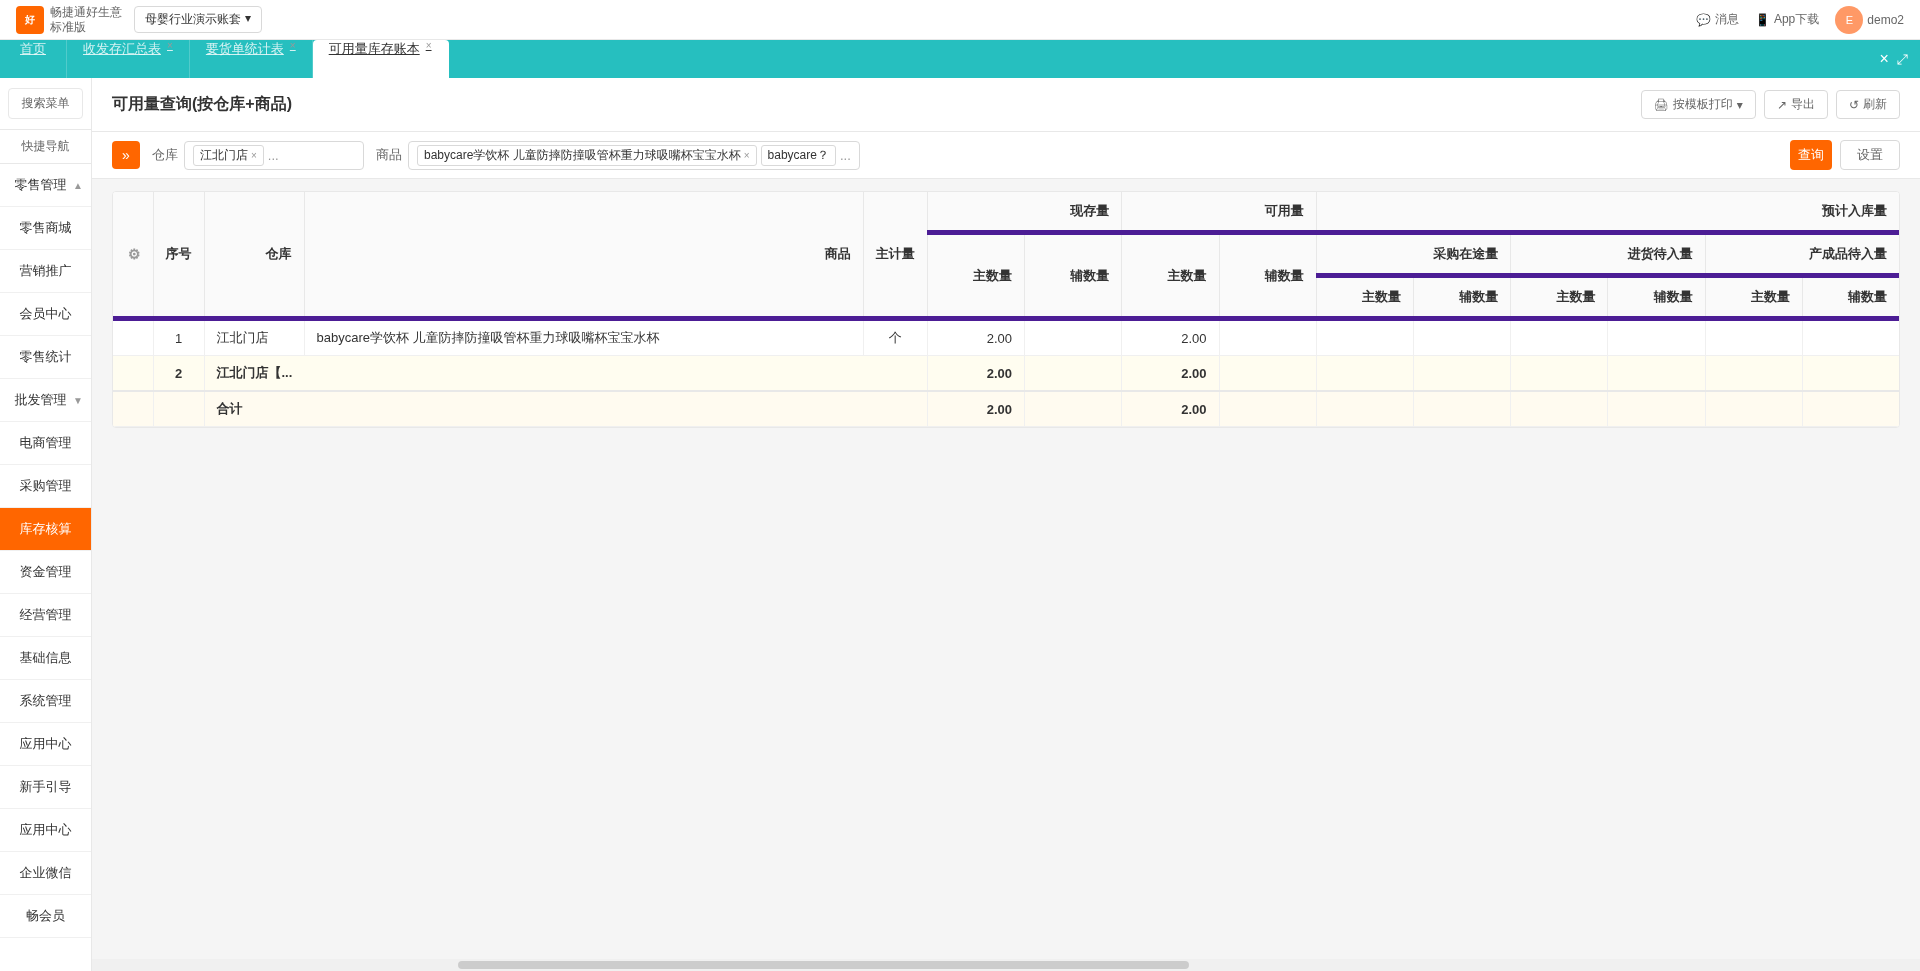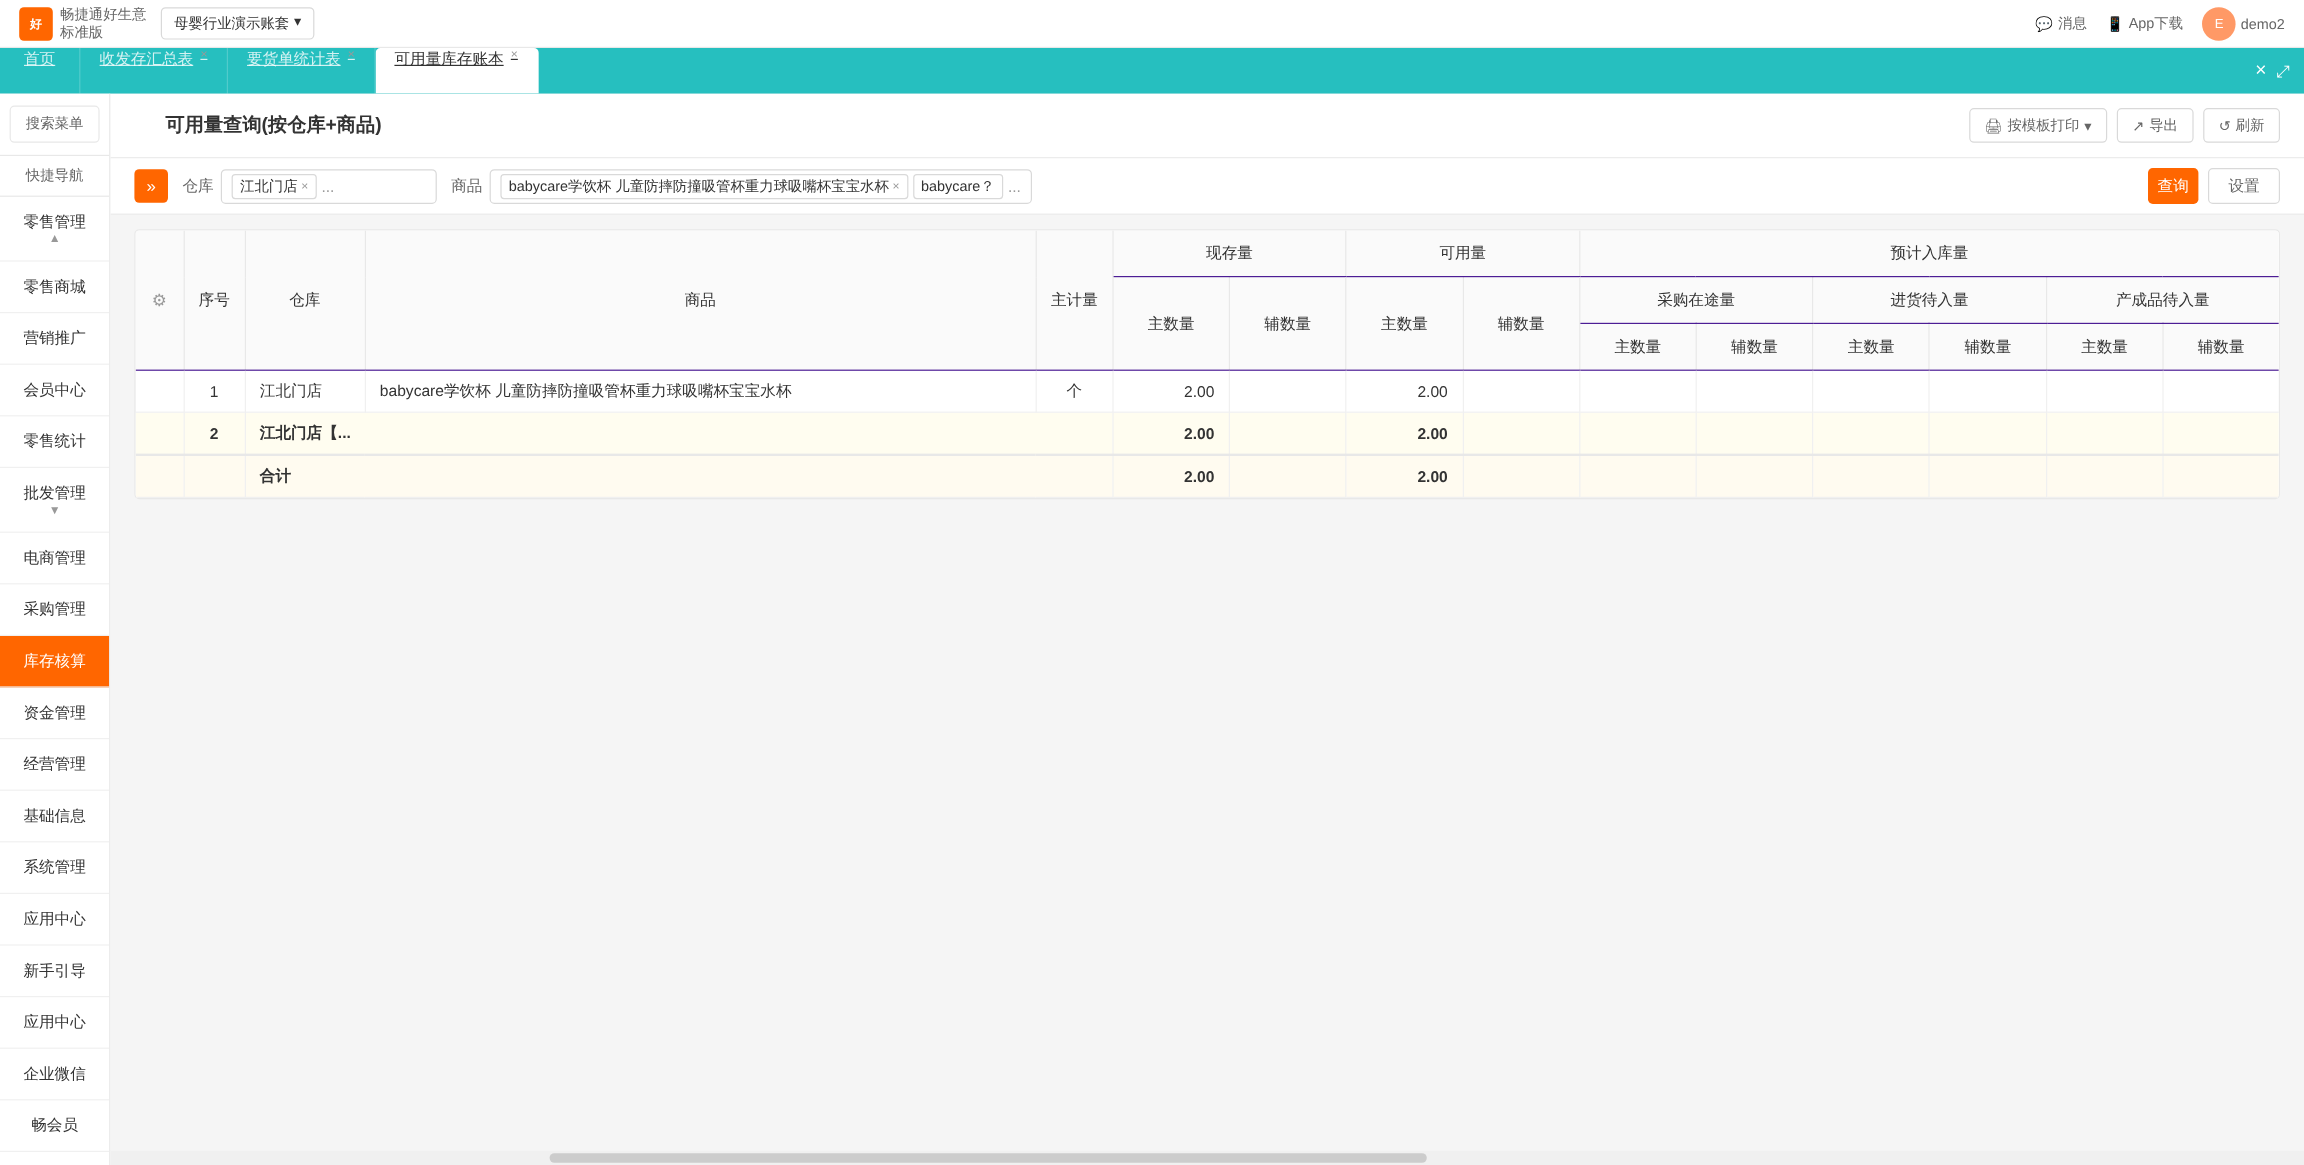--- a/index.html
+++ b/index.html
@@ -31,30 +31,30 @@
 
     
     .sidebar { width: 92px; background: #fff; border-right: 1px solid #e8e8e8; display: flex; flex-direction: column; overflow-y: auto; flex-shrink: 0; }
     .sidebar-search { padding: 10px 8px; border-bottom: 1px solid #e8e8e8; }
     .sidebar-search-btn { width: 100%; padding: 6px 0; background: #fff; border: 1px solid #e8e8e8; border-radius: 4px; color: #666; font-size: 12px; text-align: center; cursor: pointer; }
     .sidebar-nav-btn { padding: 8px; border-bottom: 1px solid #e8e8e8; text-align: center; }
     .sidebar-nav-btn span { font-size: 12px; color: #666; cursor: pointer; }
     .sidebar-item { padding: 12px 8px; text-align: center; cursor: pointer; display: flex; align-items: center; justify-content: space-between; font-size: 13px; color: #333; border-bottom: 1px solid #f0f0f0; }
     .sidebar-item.active { background: #ff6600; color: #fff; }
     .sidebar-item.active .sidebar-item-label { color: #fff; }
-    .sidebar-item.has-arrow { justify-content: space-between; flex-direction: column; }
+    .sidebar-item.has-arrow { justify-content: space-between; }
     .sidebar-item-label { flex: 1; text-align: center; }
     .sidebar-arrow { font-size: 10px; color: #999; }
 
     
     .content { flex: 1; display: flex; flex-direction: column; overflow: hidden; }
 
     
     .page-header { padding: 12px 20px; background: #fff; border-bottom: 1px solid #e8e8e8; display: flex; align-items: center; justify-content: space-between; flex-shrink: 0; }
-    .page-title { font-size: 16px; font-weight: bold; color: #333; margin-left: 26px; }
+    .page-title { font-size: 16px; font-weight: bold; color: #333; }
     .page-actions { display: flex; align-items: center; gap: 8px; }
     .action-btn { display: flex; align-items: center; gap: 4px; padding: 5px 12px; border: 1px solid #d9d9d9; border-radius: 4px; background: #fff; color: #666; font-size: 12px; cursor: pointer; }
 
     
     .filter-bar { background: #fff; padding: 8px 20px; border-bottom: 1px solid #e8e8e8; display: flex; align-items: center; gap: 12px; flex-shrink: 0; }
     .filter-toggle { width: 28px; height: 28px; background: #ff6600; border-radius: 4px; display: flex; align-items: center; justify-content: center; color: #fff; cursor: pointer; font-size: 14px; flex-shrink: 0; }
     .filter-field { display: flex; align-items: center; gap: 6px; }
     .filter-label { color: #666; font-size: 13px; white-space: nowrap; }
     .filter-tags { display: flex; align-items: center; gap: 4px; border: 1px solid #d9d9d9; border-radius: 4px; padding: 3px 8px; min-width: 180px; flex-wrap: wrap; }
     .filter-tag { background: #fff; border: 1px solid #d9d9d9; border-radius: 3px; padding: 1px 6px; font-size: 12px; color: #333; display: flex; align-items: center; gap: 3px; }
@@ -62,21 +62,21 @@
     .filter-dots { color: #999; cursor: pointer; }
     .filter-actions { margin-left: auto; display: flex; gap: 8px; }
     .btn-primary { padding: 5px 8px; background: #ff6600; border: none; border-radius: 4px; color: #fff; font-size: 13px; cursor: pointer; }
     .btn-default { padding: 5px 16px; background: #fff; border: 1px solid #d9d9d9; border-radius: 4px; color: #666; font-size: 13px; cursor: pointer; }
 
     
     .table-container { flex: 1; overflow: auto; padding: 12px 20px; background: #f5f5f5; }
     .table-wrapper { background: #fff; border: 1px solid #e8e8e8; border-radius: 4px; overflow: hidden; }
     table { width: 100%; border-collapse: collapse; font-size: 13px; }
     thead { background: #fafafa; }
-    th { padding: 10px 12px; text-align: center; color: #333; font-weight: 400; border-bottom: 1px solid #4c1d95; border-right: 1px solid #e8e8e8; white-space: nowrap; }
+    th { padding: 10px 12px; text-align: right; color: #333; font-weight: 700; border-bottom: 5px solid #4c1d95; border-right: 1px solid #e8e8e8; white-space: nowrap; }
     th:last-child { border-right: none; }
     td { padding: 8px 12px; text-align: center; border-bottom: 1px solid #f0f0f0; border-right: 1px solid #f0f0f0; color: #333; }
     td:last-child { border-right: none; }
     .col-no { width: 40px; }
     .col-gear { width: 40px; }
     .col-warehouse { width: 100px; }
     .col-goods { width: auto; }
     .col-unit { width: 60px; }
 
     

